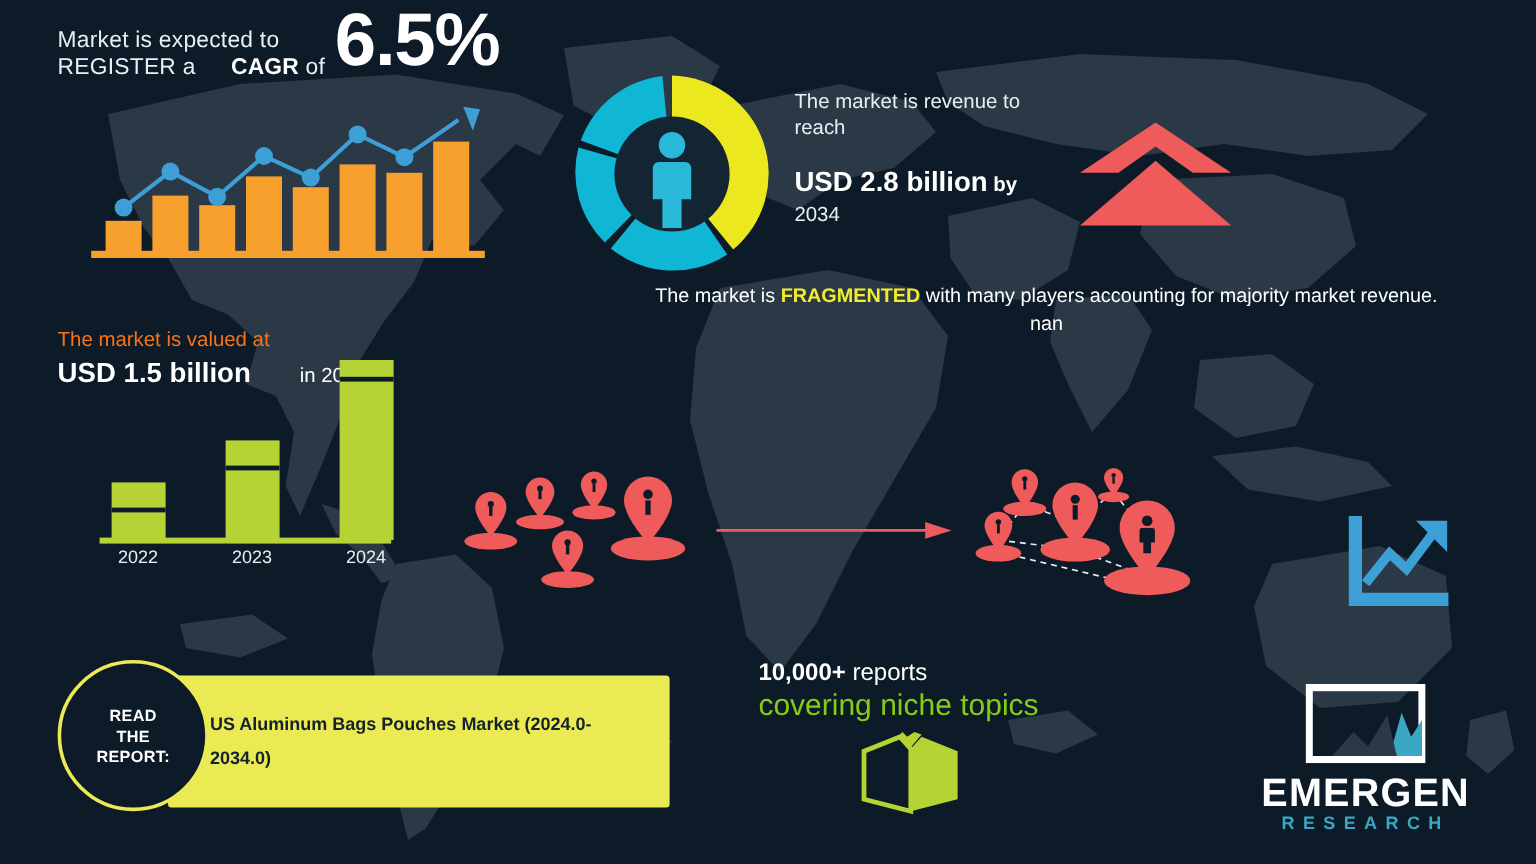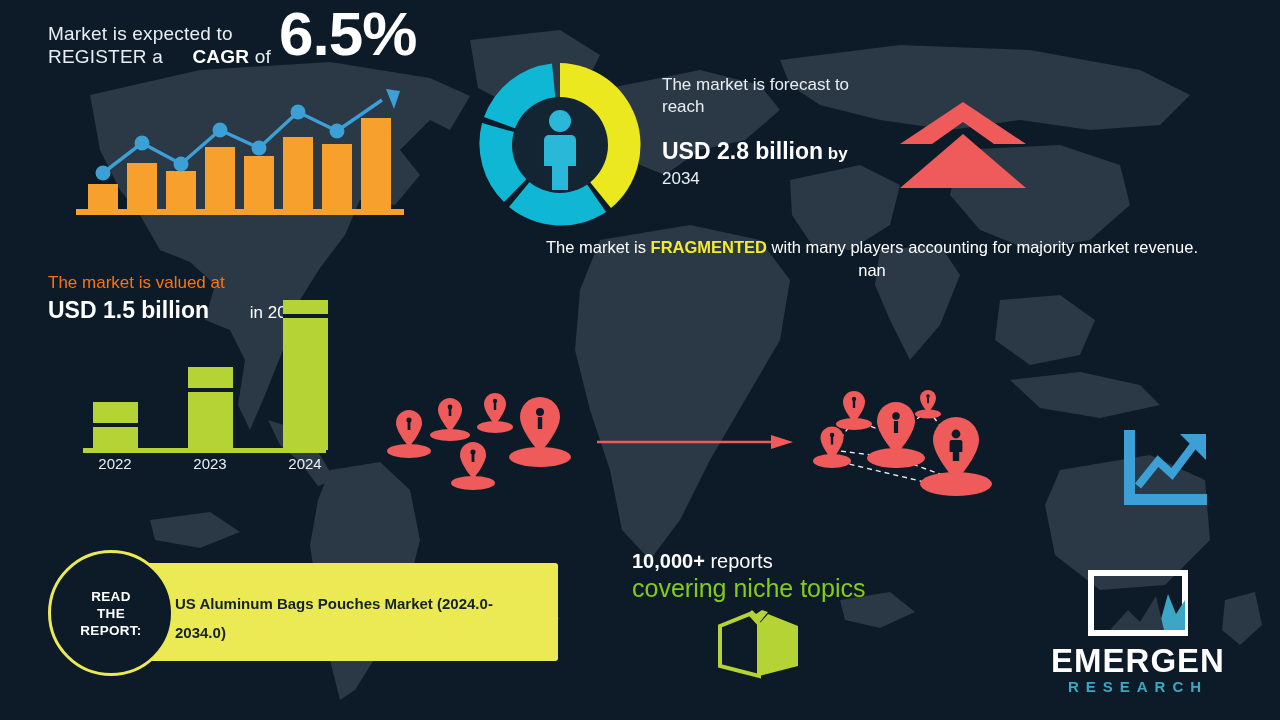--- a/index.html
+++ b/index.html
@@ -39,21 +39,21 @@
   .valued-big{color:#ffffff;font-size:23px;font-weight:bold;line-height:28px;margin-top:2px;}
   .valued-big span.lite{font-size:17px;font-weight:normal;padding-left:36px;}
 
   .reports-block{left:632px;top:548px;width:260px;}
   .reports-l1{color:#ffffff;font-size:20px;line-height:27px;}
   .reports-l1 b{font-weight:bold;}
   .reports-l2{color:#84cc16;font-size:25px;line-height:27px;}
 
   
   .cta-bar{
-    left:140px;top:563px;width:418px;height:98px;
+    left:140px;top:563px;width:418px;height:110px;
     background:#ecea54;border-radius:3px;
   }
   .cta-title{
     position:absolute;left:35px;top:26px;width:360px;
     color:#14222c;font-size:15px;font-weight:bold;line-height:29px;
   }
   .cta-circle{
     left:48px;top:550px;width:120px;height:120px;border-radius:50%;
     background:#0c1b27;border:3px solid #ecea54;
     display:flex;align-items:center;justify-content:center;
@@ -170,21 +170,21 @@
     <path d="M90 90 L12 68 A82 82 0 0 0 34 147 Z" fill="#0fb7d4"></path>
     <path d="M90 90 L39 152 A82 82 0 0 0 136 157 Z" fill="#0fb7d4"></path>
     <circle cx="90" cy="90" r="48" fill="#132432"></circle>
     <g fill="#2ab8d8">
       <circle cx="90" cy="66" r="11"></circle>
       <path d="M79 80 h22 a5 5 0 0 1 5 5 v26 h-8 v24 h-16 v-24 h-8 v-26 a5 5 0 0 1 5 -5 z"></path>
     </g>
   </svg>
 
   <div class="abs forecast-block">
-    <div class="forecast-small">The market is forecast to</div>
+    <div class="forecast-small">The market is revenue to</div>
     <div class="forecast-small">reach</div>
     <div class="forecast-big">
       <span>USD 2.8 billion</span><span class="lite"> by</span>
     </div>
     <div class="forecast-year">2034</div>
   </div>
 
   <svg class="abs" style="left:898px;top:100px;" width="130" height="90" viewBox="0 0 130 90">
     <polygon points="65,2 128,44 96,44 65,22 34,44 2,44" fill="#ef5a5a"></polygon>
     <polygon points="65,34 128,88 2,88" fill="#ef5a5a"></polygon>

